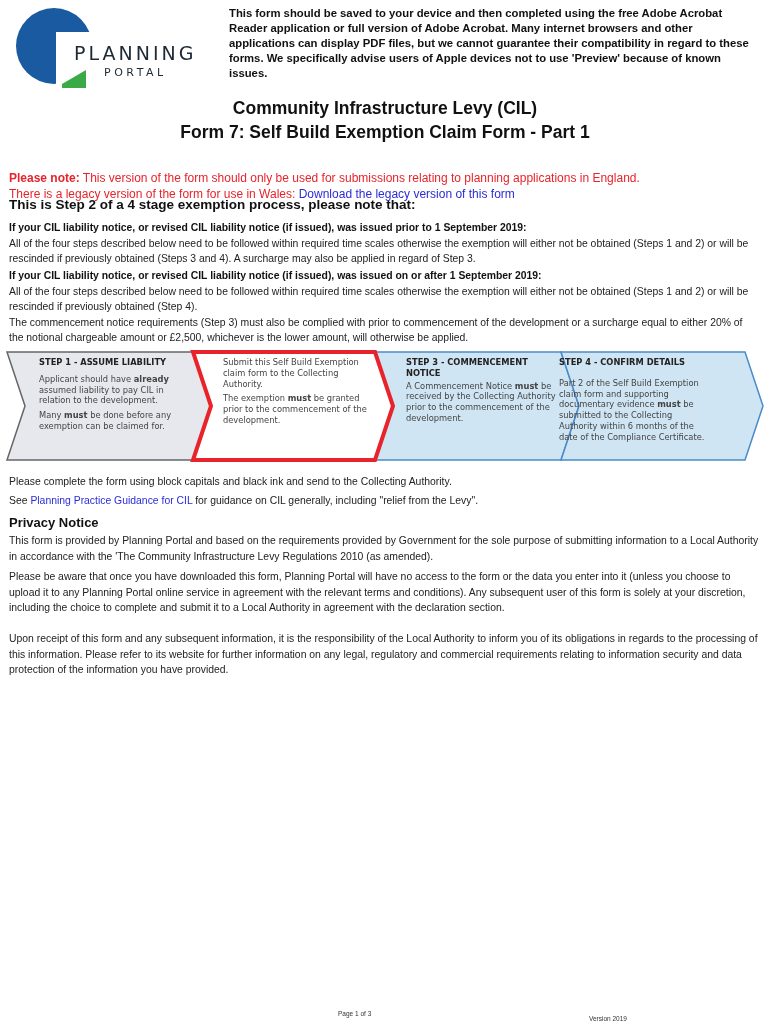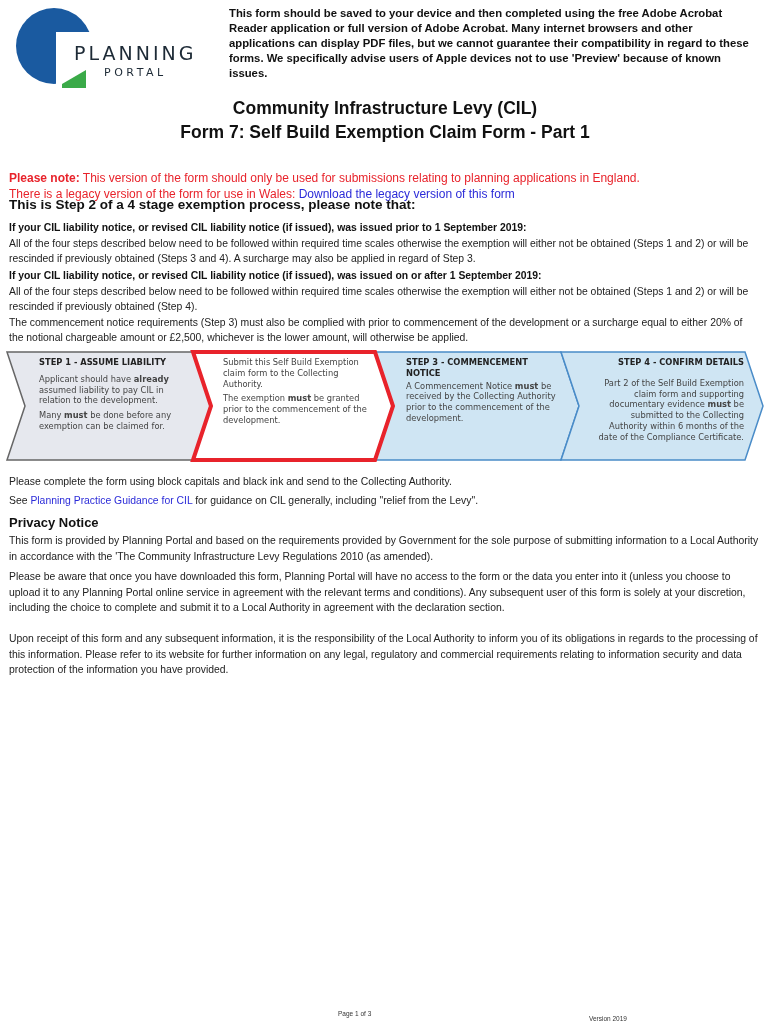--- a/index.html
+++ b/index.html
@@ -81,21 +81,21 @@
   <div class="step-text" style="left:218px; top:7px; width:150px;">
     <p><span>Submit this Self Build Exemption claim form to the Collecting Authority.</span></p>
     <p><span>The exemption </span><b>must</b><span> be granted prior to the commencement of the development.</span></p>
   </div>
 
   <div class="step-text" style="left:401px; top:7px; width:150px;">
     <div class="head" style="margin-bottom:2px;">STEP 3 -    COMMENCEMENT NOTICE</div>
     <p><span>A Commencement Notice </span><b>must</b><span> be received by the Collecting Authority prior to the commencement of the development.</span></p>
   </div>
 
-  <div class="step-text" style="left:587px; top:7px; width:152px;text-align:right;">
+  <div class="step-text" style="left:554px; top:7px; width:152px;">
     <div class="head" style="margin-bottom:10px;">STEP 4 -    CONFIRM DETAILS</div>
     <p><span>Part 2 of the Self Build Exemption claim form and supporting documentary evidence </span><b>must</b><span> be submitted to the Collecting Authority within 6 months of the date of the Compliance Certificate.</span></p>
   </div>
 </div>
 
 <div class="plain" style="top:474px;">Please complete the form using block capitals and black ink and send to the Collecting Authority.</div>
 <div class="plain" style="top:493px;">
   <span>See  </span><span class="link">Planning Practice Guidance for CIL</span><span> for guidance on CIL generally, including "relief from the Levy".</span>
 </div>
 

